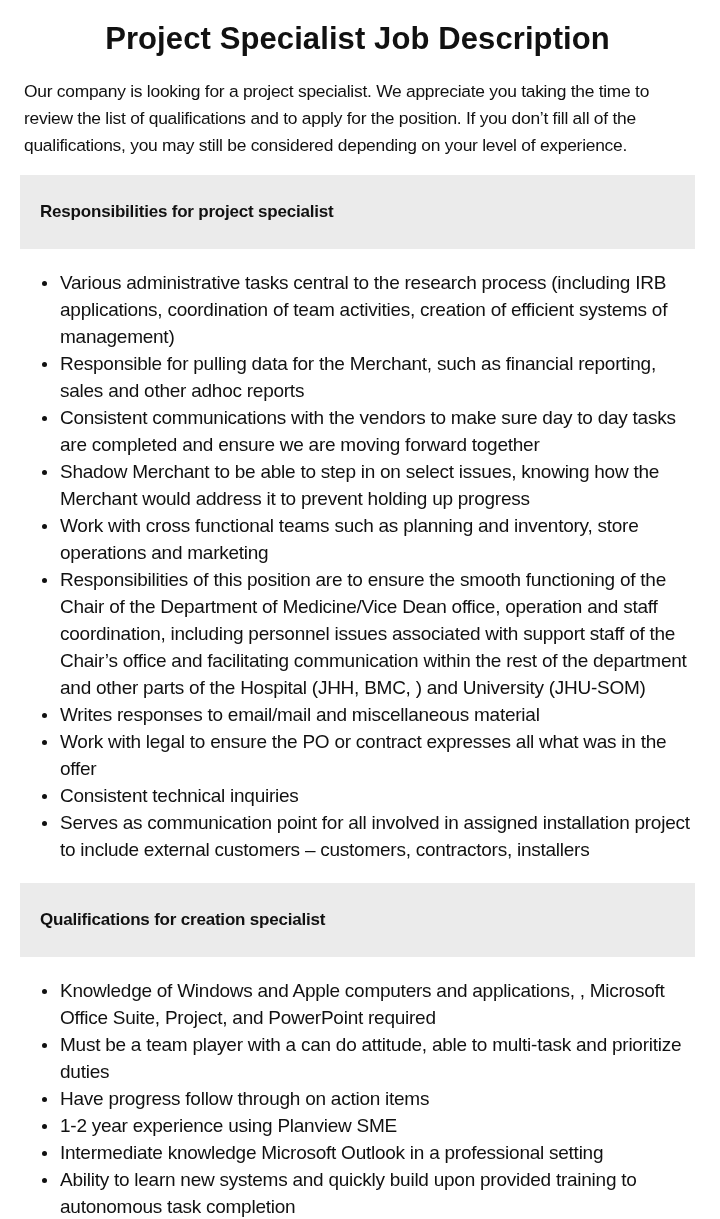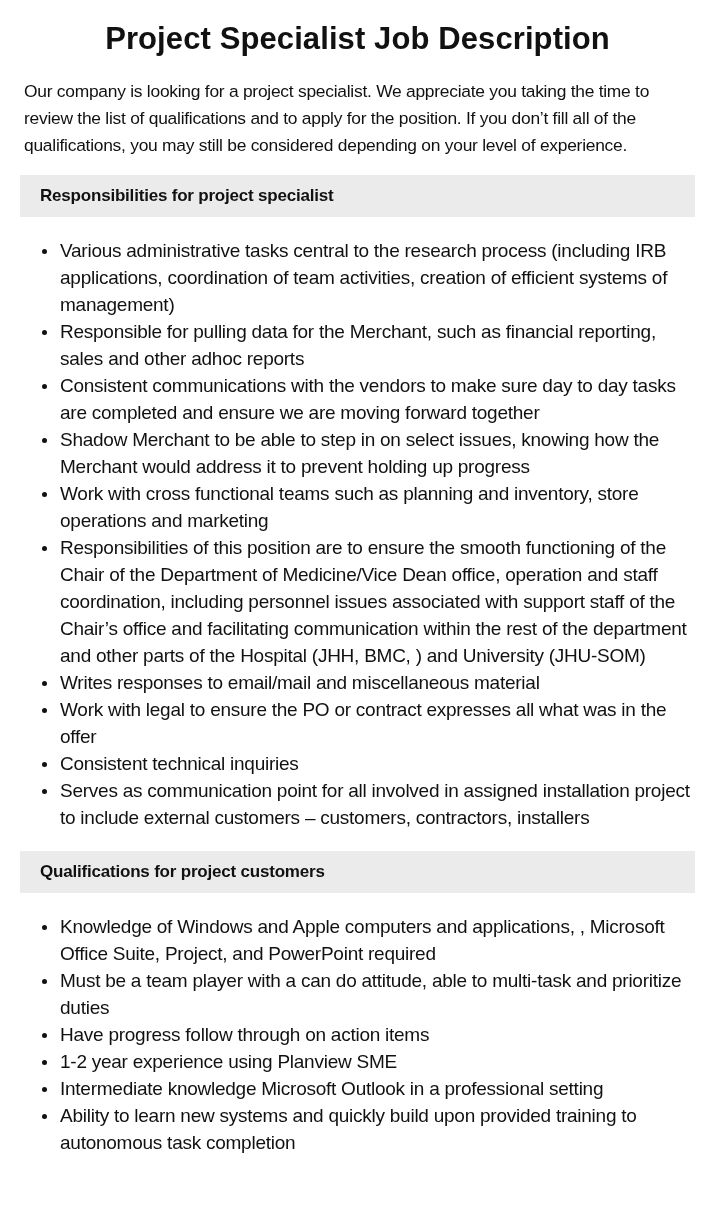--- a/index.html
+++ b/index.html
@@ -24,21 +24,21 @@
     .intro {
       margin: 19px 0 0 4px;
       font-size: 17.4px;
       line-height: 27px;
       letter-spacing: -0.25px;
     }
     .section-header {
       margin-top: 16px;
       height: 42px;
       background: #ebebeb;
-      padding: 0 20px;
+      padding: 16px 20px;
       font-size: 17px;
       font-weight: bold;
       line-height: 42px;
       letter-spacing: -0.2px;
       width: 635px;
     }
     ul.items {
       margin: 20px 0 0 0;
       padding: 0 0 0 40px;
       list-style: none;
@@ -78,21 +78,21 @@
       <li>Work with cross functional teams such as planning and inventory, store operations and marketing</li>
       <li>Responsibilities of this position are to ensure the smooth functioning of the Chair of the Department of Medicine/Vice Dean office, operation and staff coordination, including personnel issues associated with support staff of the Chair’s office and facilitating communication within the rest of the department and other parts of the Hospital (JHH, BMC, ) and University (JHU-SOM)</li>
       <li>Writes responses to email/mail and miscellaneous material</li>
       <li>Work with legal to ensure the PO or contract expresses all what was in the offer</li>
       <li>Consistent technical inquiries</li>
       <li>Serves as communication point for all involved in assigned installation project to include external customers – customers, contractors, installers</li>
     </ul>
   </div>
 
   <div class="section-block">
-    <div class="section-header">Qualifications for project customers</div>
+    <div class="section-header">Qualifications for creation specialist</div>
     <ul class="items">
       <li>Knowledge of Windows and Apple computers and applications, , Microsoft Office Suite, Project, and PowerPoint required</li>
       <li>Must be a team player with a can do attitude, able to multi-task and prioritize duties</li>
       <li>Have progress follow through on action items</li>
       <li>1-2 year experience using Planview SME</li>
       <li>Intermediate knowledge Microsoft Outlook in a professional setting</li>
       <li>Ability to learn new systems and quickly build upon provided training to autonomous task completion</li>
     </ul>
   </div>
 </div>

